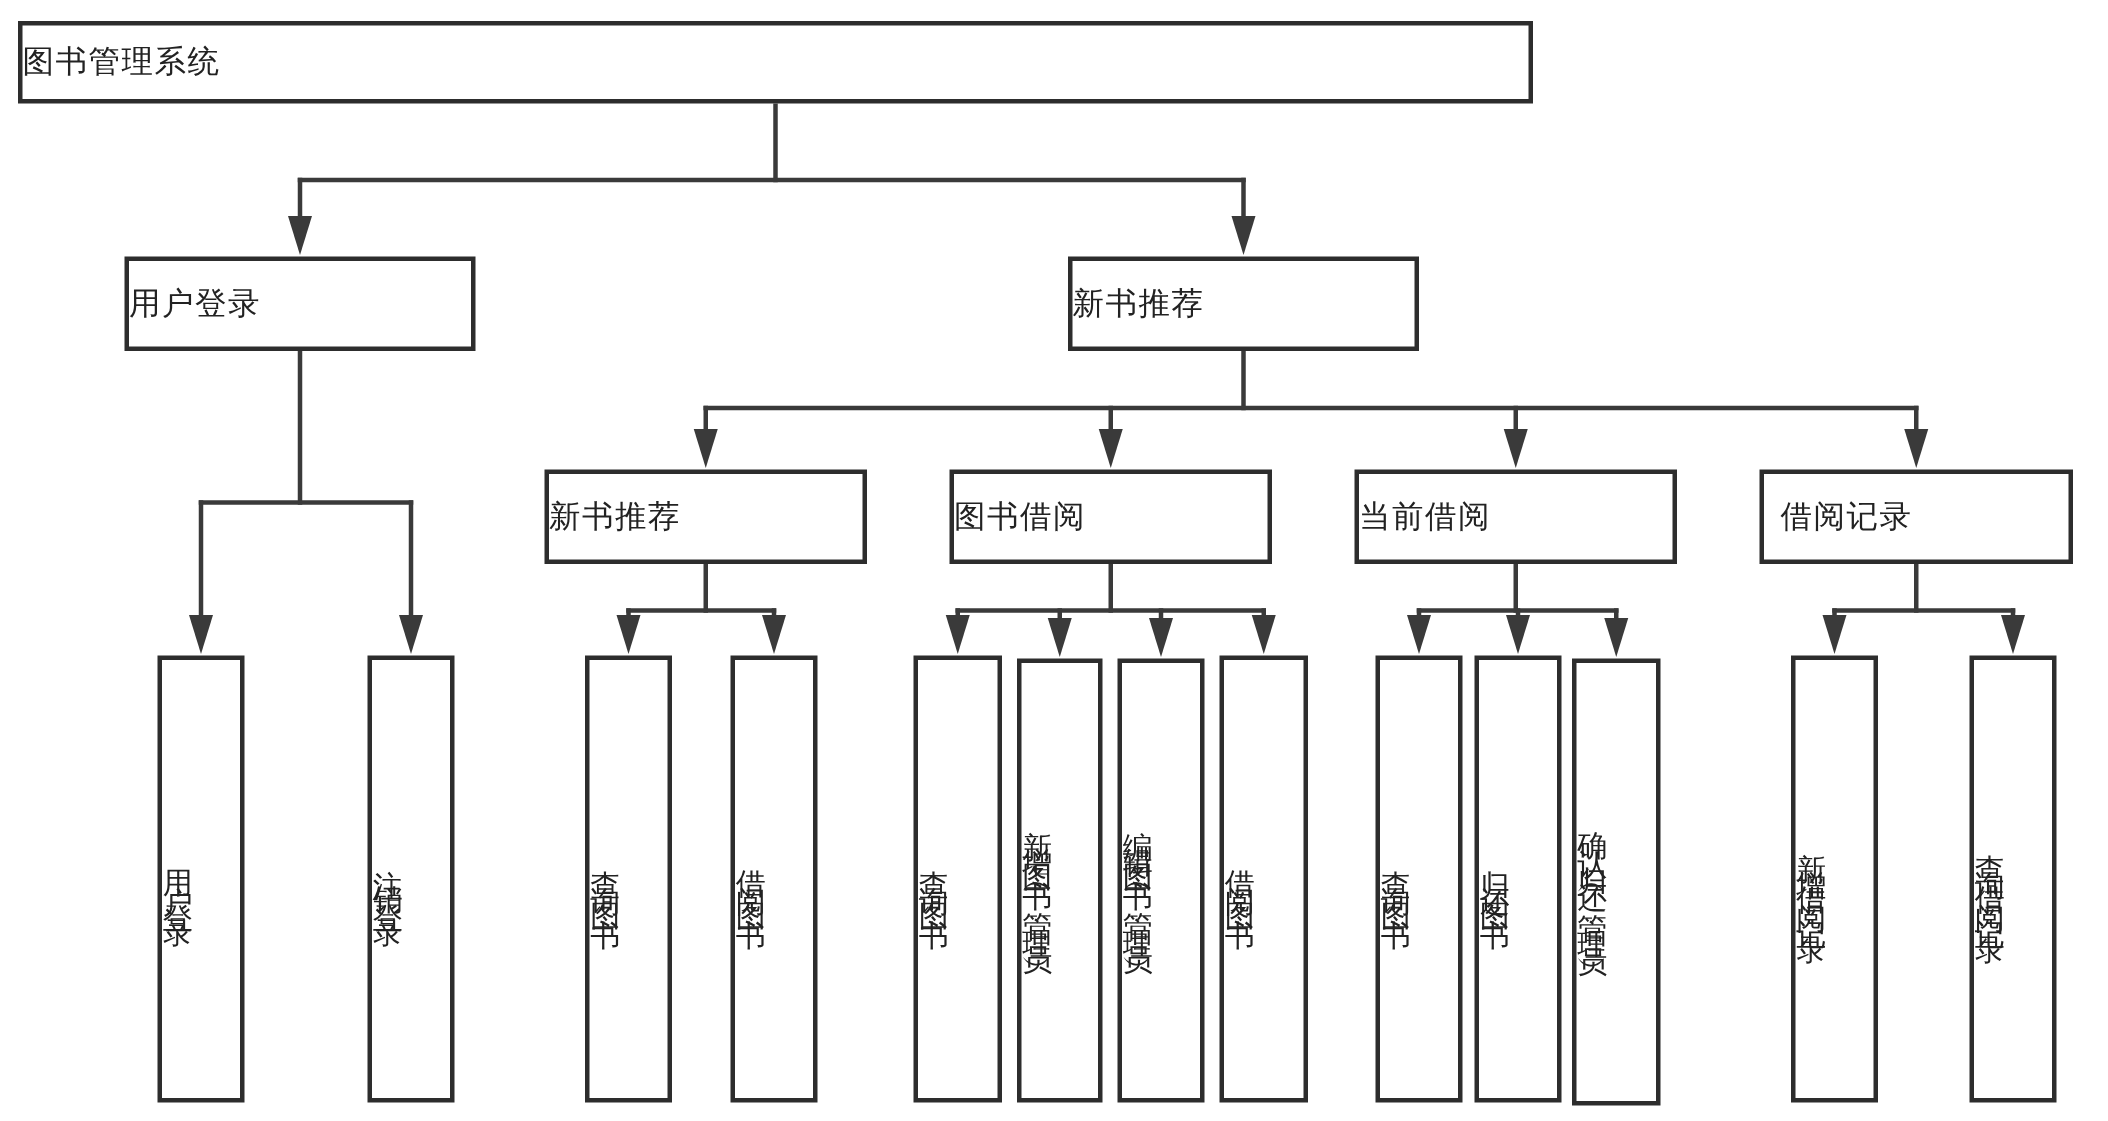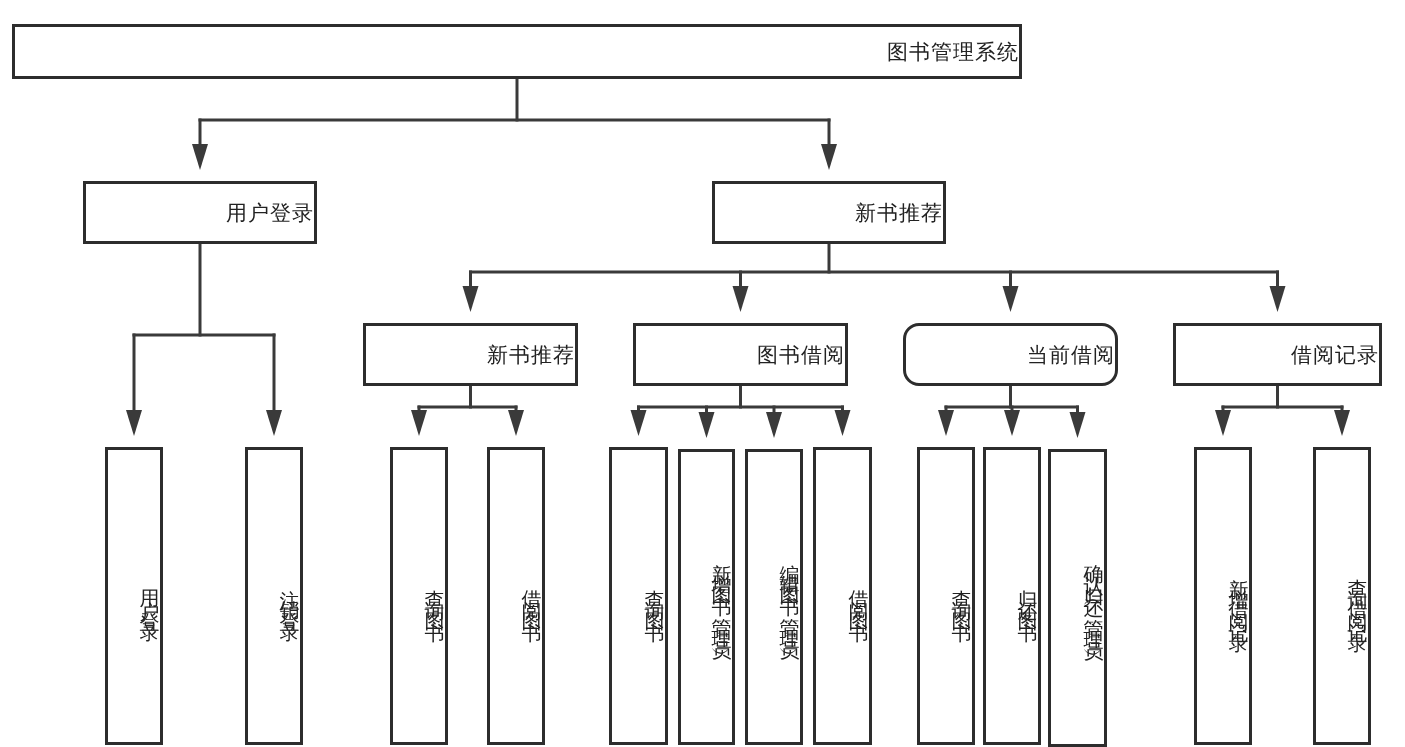--- a/index.html
+++ b/index.html
@@ -23,23 +23,22 @@
     height: 747px;
     display: block;
   }
   .node {
     position: absolute;
     box-sizing: border-box;
     background: #ffffff;
     border: 3px solid var(--border, #2d2d2d);
     display: flex;
     align-items: center;
-    justify-content: flex-end;
+    justify-content: flex-start;
     color: var(--text, #222222);
-    margin-top: 10px;
   }
   .node .lbl {
     font-size: 21px;
     letter-spacing: 1px;
     line-height: 1;
     white-space: nowrap;
   }
   .node.v .lbl {
     writing-mode: vertical-rl;
     text-orientation: mixed;
@@ -125,21 +124,21 @@
       </div>
       <div class="node" style="left: 712px; top: 171px; width: 234px; height: 63px;">
         <span class="lbl">新书推荐</span>
       </div>
       <div class="node" style="left: 363px; top: 313px; width: 215px; height: 63px;">
         <span class="lbl">新书推荐</span>
       </div>
       <div class="node" style="left: 633px; top: 313px; width: 215px; height: 63px;">
         <span class="lbl">图书借阅</span>
       </div>
-      <div class="node" style="left: 903px; top: 313px; width: 215px; height: 63px; border-radius: 16px;">
+      <div class="node" style="left: 903px; top: 313px; width: 215px; height: 63px;">
         <span class="lbl">当前借阅</span>
       </div>
       <div class="node" style="left: 1173px; top: 313px; width: 209px; height: 63px; padding-left: 11px;">
         <span class="lbl">借阅记录</span>
       </div>
       <div class="node v" style="left: 105px; top: 437px; width: 58px; height: 298px;">
         <span class="lbl">用户登录</span>
       </div>
       <div class="node v" style="left: 245px; top: 437px; width: 58px; height: 298px;">
         <span class="lbl">注销登录</span>

